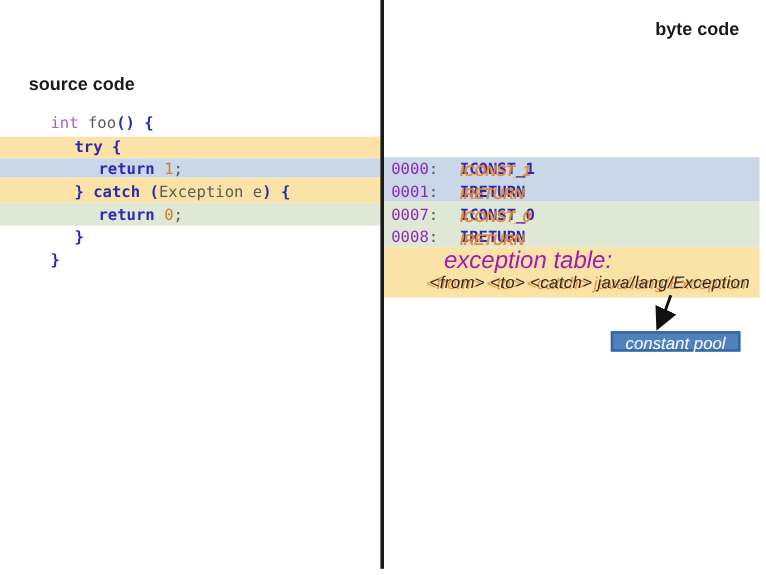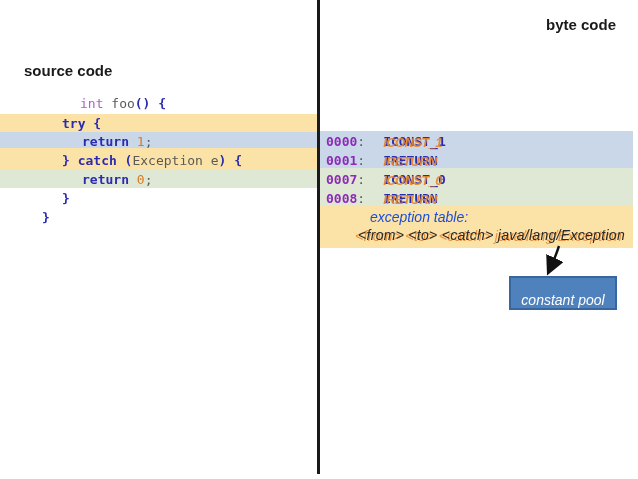--- a/index.html
+++ b/index.html
@@ -18,44 +18,44 @@
   .band.right{left:320px;width:313px;}
   .band.yellow{background:var(--bandyellow);}
   .band.blue{background:var(--bandblue);}
   .band.green{background:var(--bandgreen);}
 
   .code-line{position:absolute;height:18px;line-height:18px;white-space:pre;
              font-family:"DejaVu Sans Mono",monospace;font-size:13px;}
   .c-kw{color:var(--keyword);font-weight:bold;}
   .c-lit{color:var(--literal);}
   .c-plain{color:var(--plain);}
-  .c-type{color:var(--typename);margin-left:38px;}
+  .c-type{color:var(--typename);}
 
   .bc-row{position:absolute;left:326px;height:18px;line-height:18px;white-space:pre;
           font-family:"DejaVu Sans Mono",monospace;font-size:13px;}
-  .bc-addr{color:var(--linenum);font-weight:bold;}
+  .bc-addr{color:var(--linenum);font-weight:normal;}
   .bc-colon{color:var(--plain);margin-right:18px;}
   .mn-wrap{position:relative;display:inline-block;}
   .bc-mn{color:var(--keyword);font-weight:bold;}
   .bc-overlay{position:absolute;left:0;top:1px;color:var(--overlay);
               font-family:"Liberation Sans",sans-serif;font-style:italic;font-weight:bold;
               font-size:13px;letter-spacing:-0.6px;opacity:0.92;white-space:pre;}
 
   .exc-title{position:absolute;left:370px;top:208px;height:18px;line-height:18px;
-             font-style:italic;font-size:14px;color:#1d4ed8;text-align:center;}
+             font-style:italic;font-size:20px;color:#a21caf;text-align:center;}
   .exc-row{position:absolute;left:358px;top:226px;height:18px;line-height:18px;
            font-style:italic;font-size:14px;letter-spacing:0.3px;color:#2b2b2b;white-space:pre;}
   .exc-row .exc-orange{position:absolute;left:-3px;top:1px;color:var(--overlay);opacity:0.85;white-space:pre;}
   .exc-row .exc-dark{position:relative;}
 
   .arrow-svg{position:absolute;left:538px;top:243px;}
 
-  .cpool{position:absolute;left:509px;top:276px;width:108px;height:34px;
+  .cpool{position:absolute;left:509px;top:276px;width:108px;height:17px;
          background:var(--boxfill);border:2px solid var(--boxborder);box-sizing:border-box;
-         display:flex;align-items:flex-end;justify-content:center;}
+         display:flex;align-items:flex-start;justify-content:center;}
   .cpool span{color:var(--boxtext);font-style:italic;font-size:14px;}
 </style>
 </head>
 <body>
 
 <div class="stage">
 
   <div class="band left yellow" style="top:114px;height:18px;"></div>
   <div class="band left blue" style="top:132px;height:16px;"></div>
   <div class="band left yellow" style="top:148px;height:21px;"></div>

